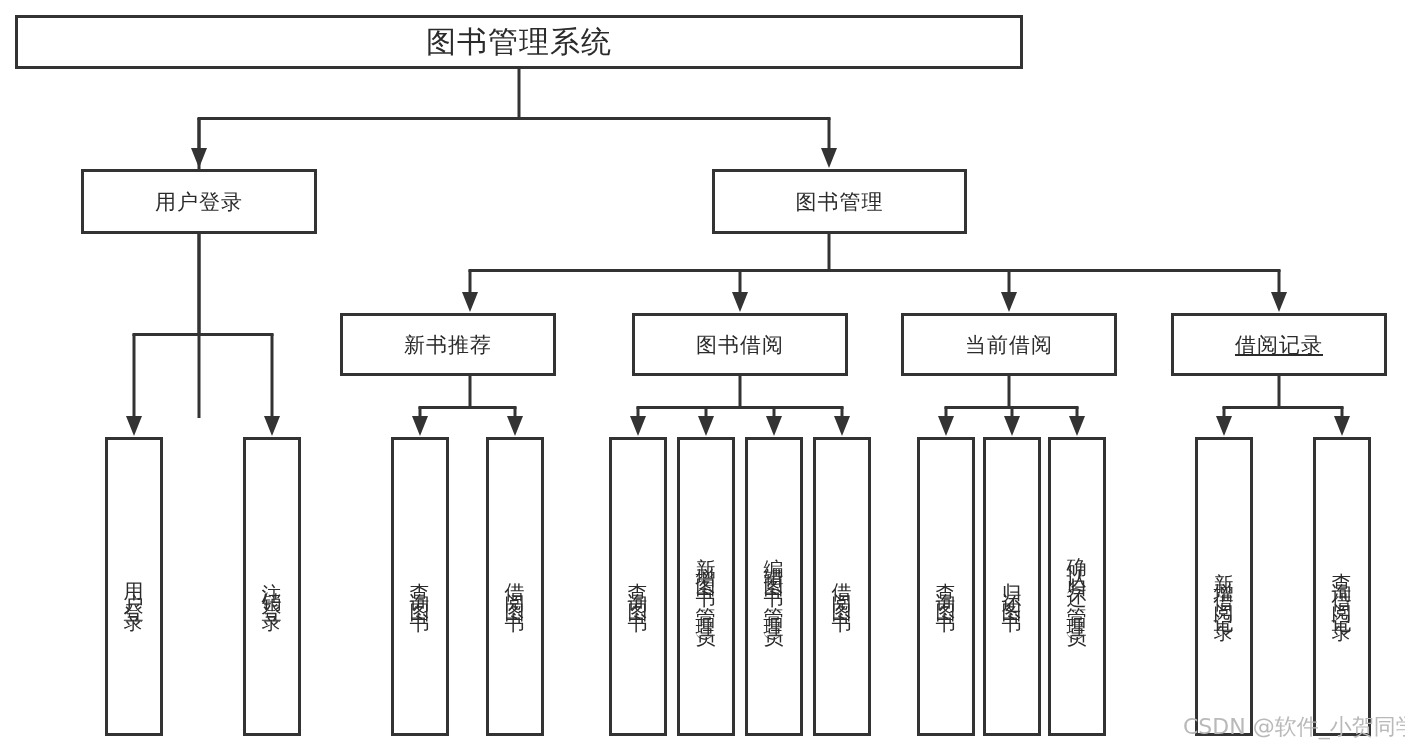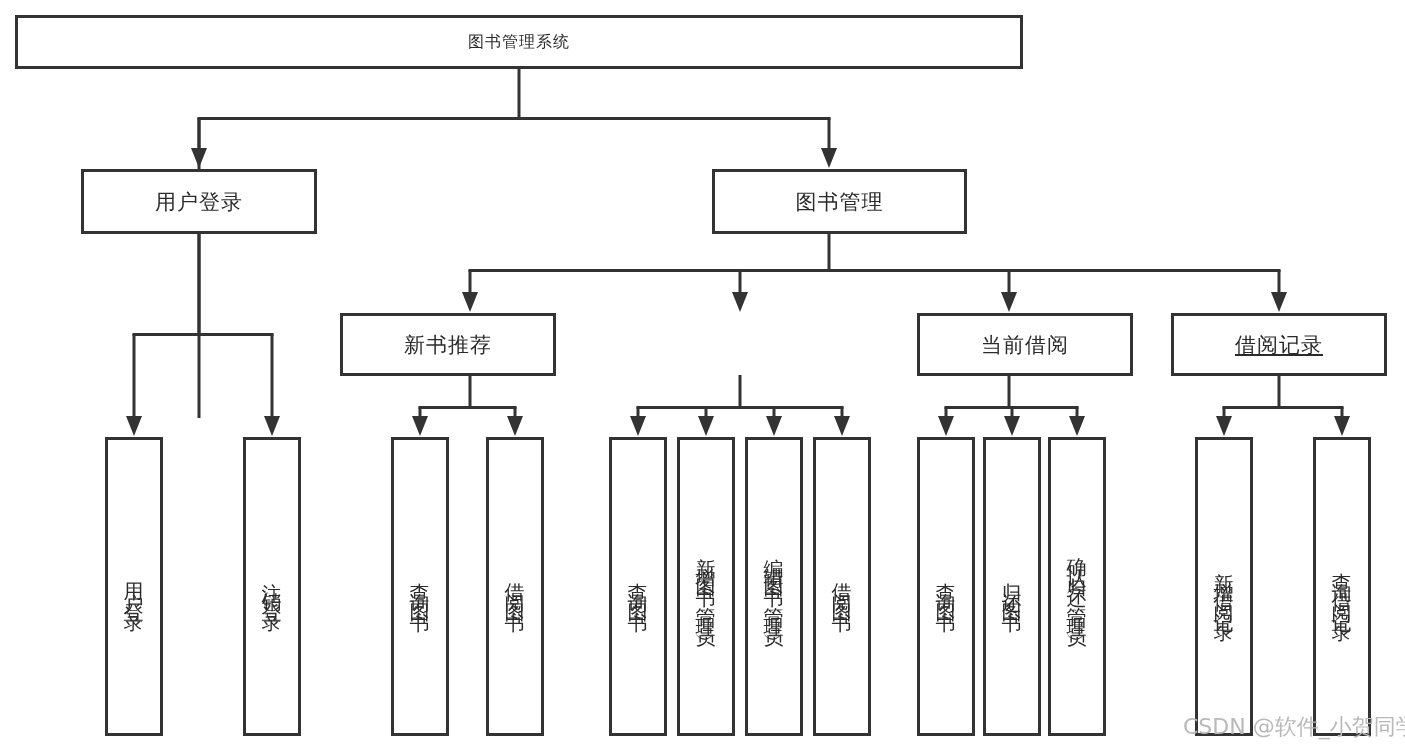--- a/index.html
+++ b/index.html
@@ -24,28 +24,28 @@
     border: 3px solid #333333;
     background: #ffffff;
     display: flex;
     align-items: center;
     justify-content: center;
     color: #2b2b2b;
     z-index: 10;
   }
   .box .lbl { font-size: 21px; letter-spacing: 1px; white-space: nowrap; }
   .root-box   { left: 15px;  top: 15px;  width: 1008px; height: 54px; }
-  .root-box .lbl { font-size: 16px; }
+  .root-box .lbl { font-size: 30px; }
   .lv2 { top: 169px; height: 65px; }
   .b-login { left: 81px;  width: 236px; }
   .b-mgmt  { left: 712px; width: 255px; }
   .lv3 { top: 313px; height: 63px; width: 216px; }
   .b-rec     { left: 340px; }
   .b-borrow  { left: 632px; }
-  .b-current { left: 901px; margin-left: 16px; }
+  .b-current { left: 901px; }
   .b-records { left: 1171px; text-decoration: underline; }
   .lv4 { top: 437px; height: 299px; width: 58px; }
   .lv4 .vt {
     writing-mode: vertical-rl;
     text-orientation: mixed;
     font-size: 20px;
     line-height: 1;
     letter-spacing: 10px;
     white-space: nowrap;
   }
@@ -161,20 +161,23 @@
   <div class="box lv2 b-login">
     <span class="lbl">用户登录</span>
   </div>
   <div class="box lv2 b-mgmt">
     <span class="lbl">图书管理</span>
   </div>
 
   <div class="box lv3 b-rec">
     <span class="lbl">新书推荐</span>
   </div>
+  <div class="box lv3 b-borrow">
+    <span class="lbl">图书借阅</span>
+  </div>
   <div class="box lv3 b-current">
     <span class="lbl">当前借阅</span>
   </div>
   <div class="box lv3 b-records">
     <span class="lbl">借阅记录</span>
   </div>
 
   <div class="box lv4 b-login-user">
     <span class="vt">用户登录</span>
   </div>

